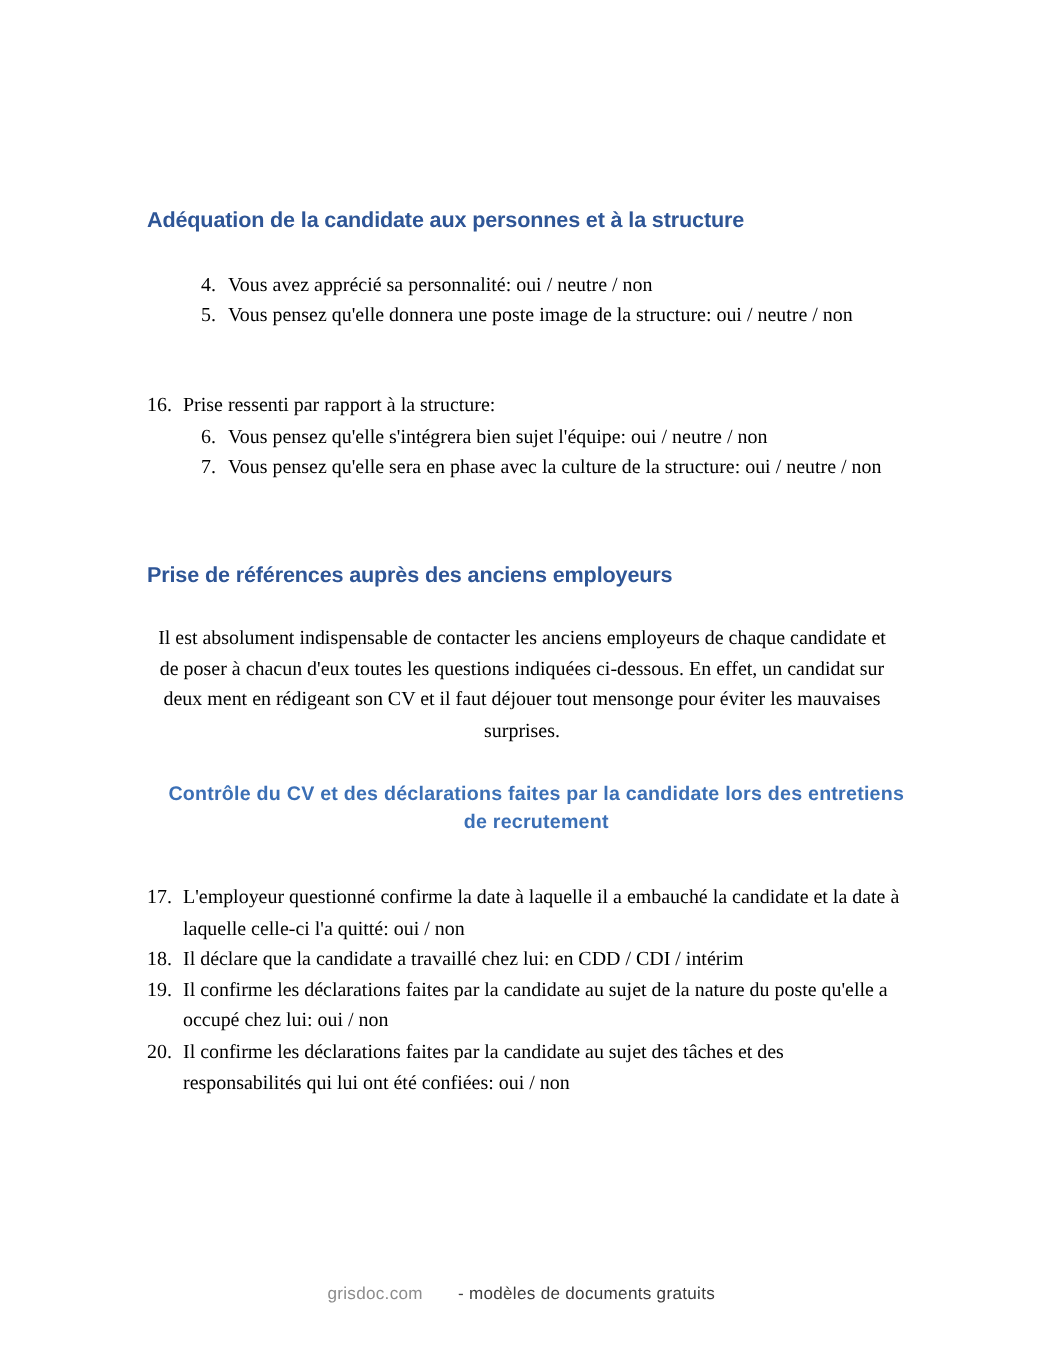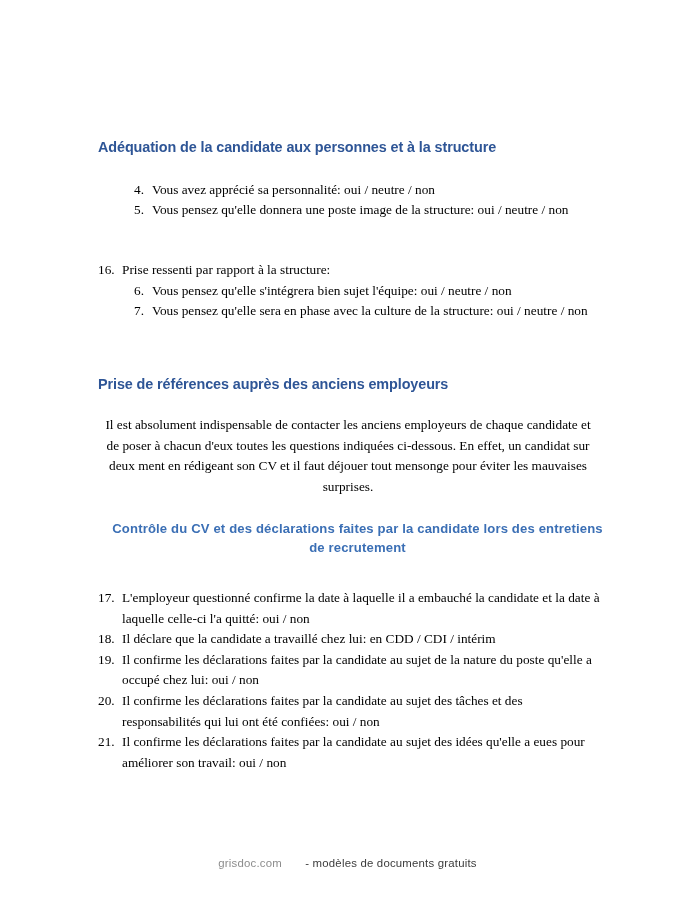--- a/index.html
+++ b/index.html
@@ -196,24 +196,20 @@
           <span class="txt">Il déclare que la candidate a travaillé chez lui: en CDD / CDI / intérim</span>
         </li>
         <li>
           <span class="num">19.</span>
           <span class="txt">Il confirme les déclarations faites par la candidate au sujet de la nature du poste qu'elle a occupé chez lui: oui / non</span>
         </li>
         <li>
           <span class="num">20.</span>
           <span class="txt">Il confirme les déclarations faites par la candidate au sujet des tâches et des responsabilités qui lui ont été confiées: oui / non</span>
         </li>
-        <li>
-          <span class="num">21.</span>
-          <span class="txt">Il confirme les déclarations faites par la candidate au sujet des idées qu'elle a eues pour améliorer son travail: oui / non</span>
-        </li>
       </ol>
     </div>
 
   </div>
 
   <div class="footer">
     <span class="site">grisdoc.com</span><span class="tail"> - modèles de documents gratuits</span>
   </div>
 </div>
 

